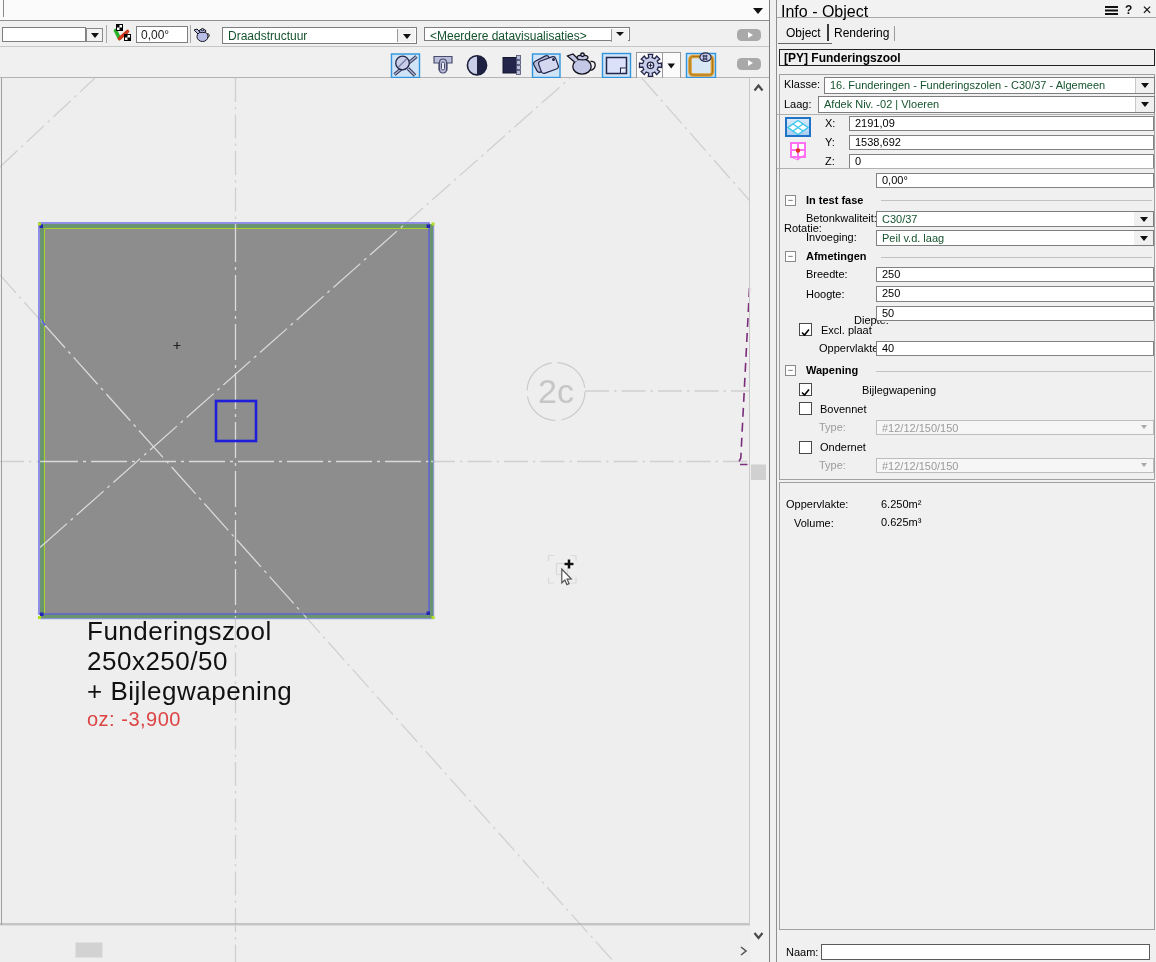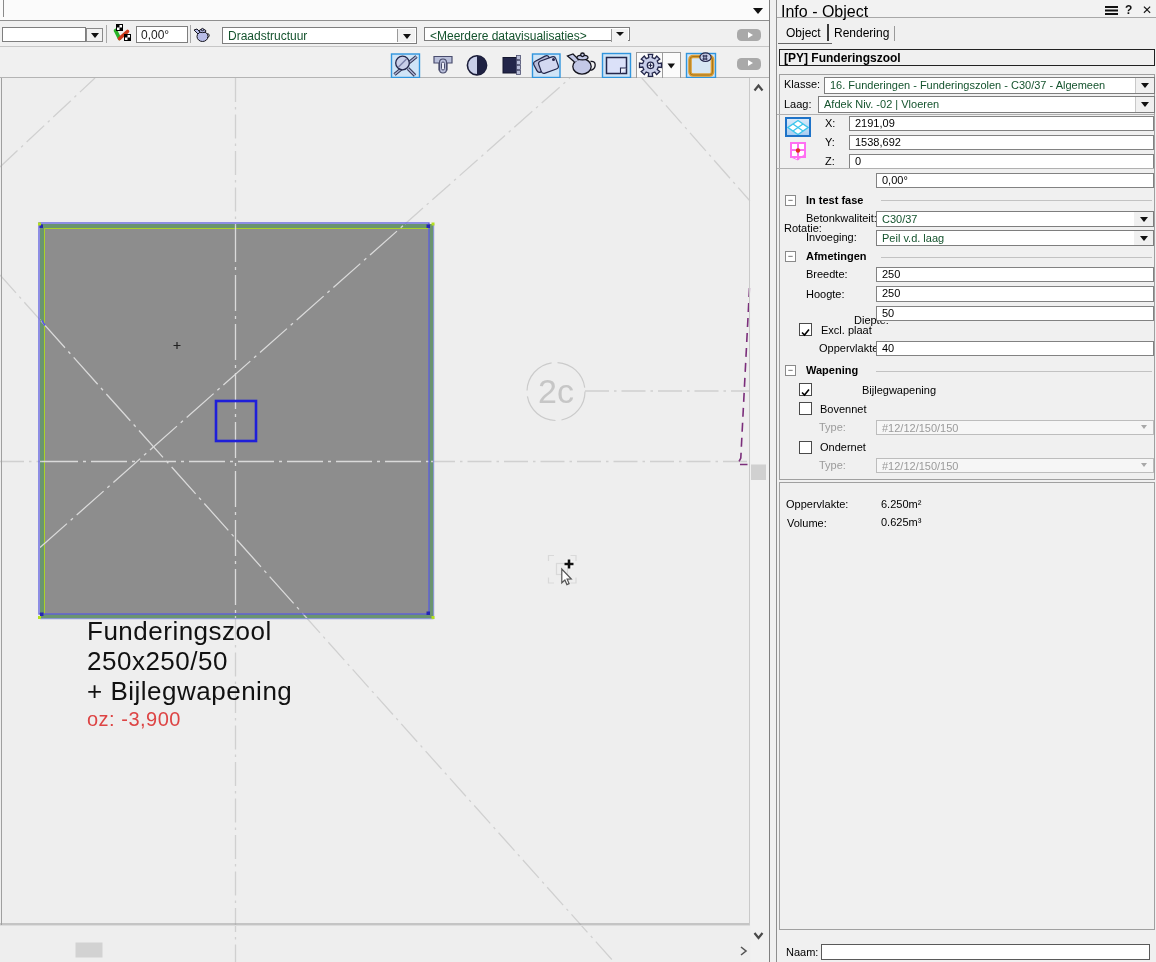--- a/index.html
+++ b/index.html
@@ -365,18 +365,18 @@
   <div class="lbl" style="left:43px; top:441px;">Ondernet</div>
   <div class="lbl" style="left:42px; top:459px; color:#9b9b9b;">Type:</div>
   <div class="dcombo" style="left:99px; top:457.6px; width:278px; height:15.4px;">
     <div class="txt">#12/12/150/150</div>
       <div class="arr"></div>
   </div>
 
   <div class="abs" style="left:1.5px; top:481.5px; width:376px; height:448px; border:1px solid #a0a0a0;"></div>
   <div class="lbl" style="left:9px; top:498px;">Oppervlakte:</div>
   <div class="lbl" style="left:104px; top:498px;">6.250m²</div>
-  <div class="lbl" style="left:10px; top:517px;text-align:right;">Volume:</div>
+  <div class="lbl" style="left:17px; top:517px;text-align:right;">Volume:</div>
   <div class="lbl" style="left:104px; top:516px;text-align:center;">0.625m³</div>
 
   <div class="lbl" style="left:9px; top:946px;">Naam:</div>
   <div class="abs" style="left:44px; top:943.5px; width:329px; height:16px; background:#fff; border:1px solid #5a5a5a;"></div>
 </div>
 
 </body></html>

